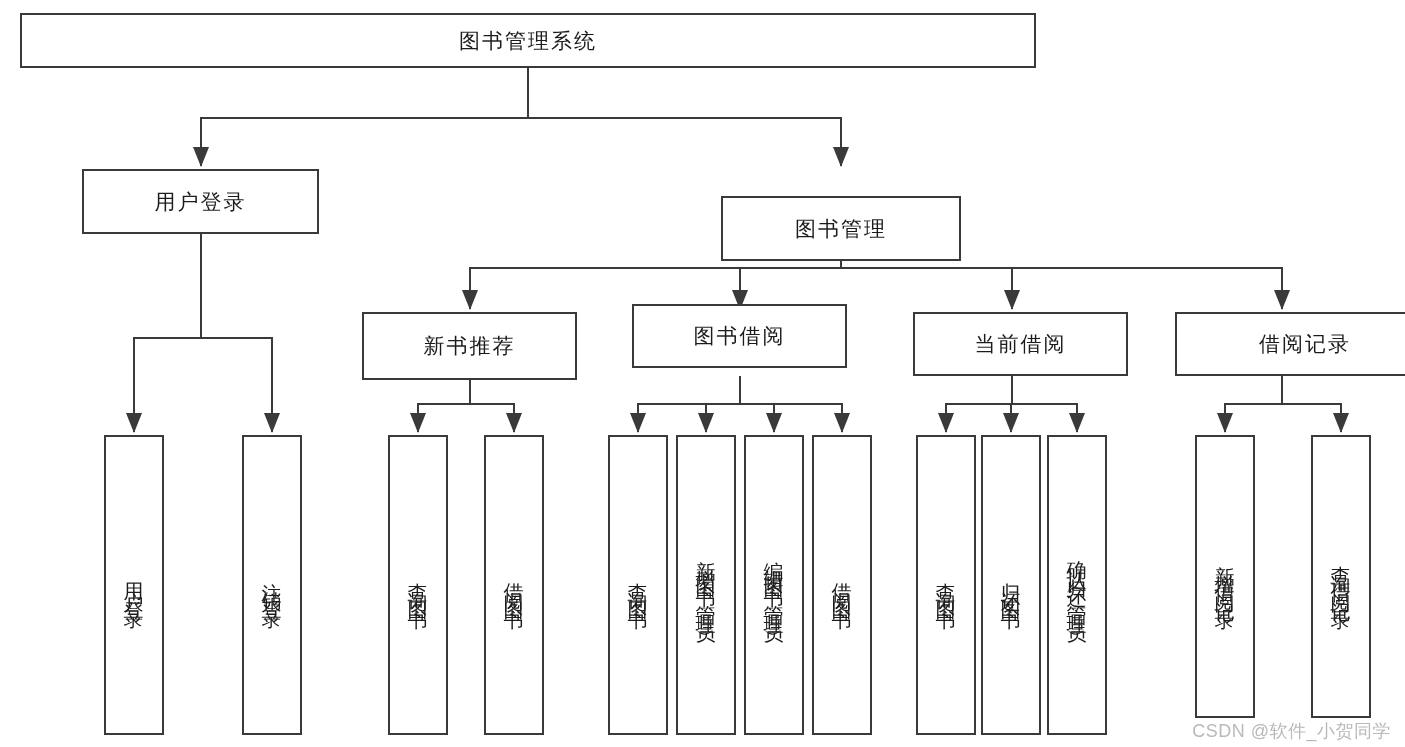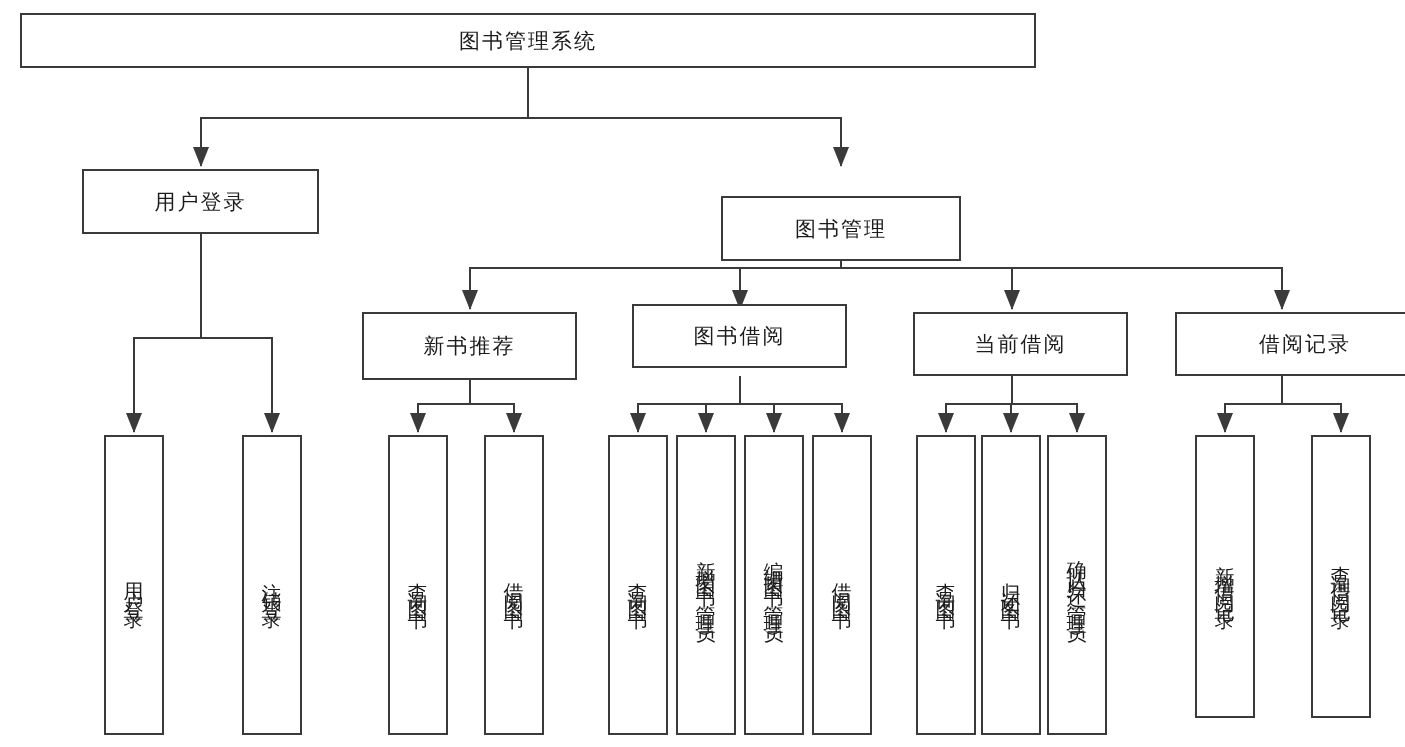--- a/index.html
+++ b/index.html
@@ -165,14 +165,15 @@
     <span>确认归还（管理员）</span>
   </div>
 
   <div class="leaf" style="left:1195px; top:435px; width:60px; height:283px;">
     <span>新增借阅记录</span>
   </div>
   <div class="leaf" style="left:1311px; top:435px; width:60px; height:283px;">
     <span>查询借阅记录</span>
   </div>
 
+  <div id="watermark">CSDN @软件_小贺同学</div>
 
 </div>
 
 </body></html>

